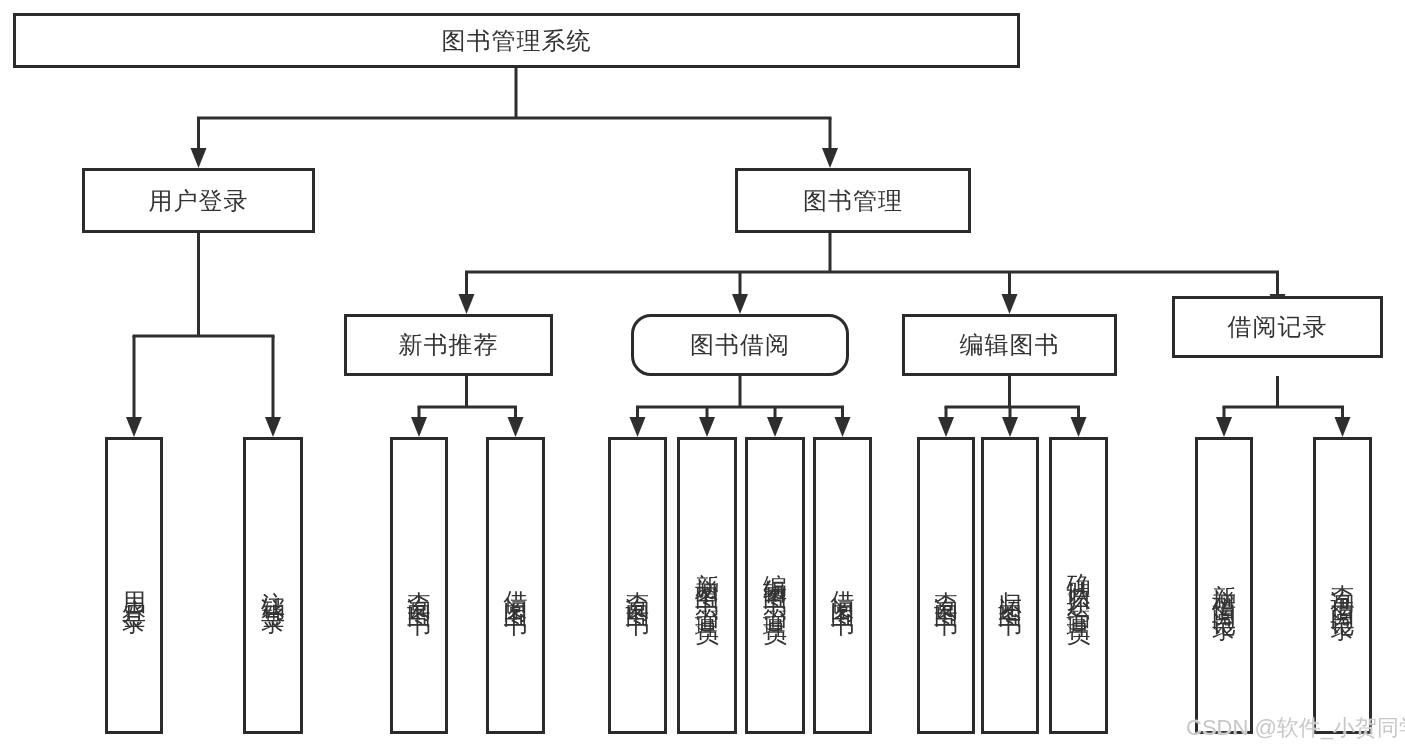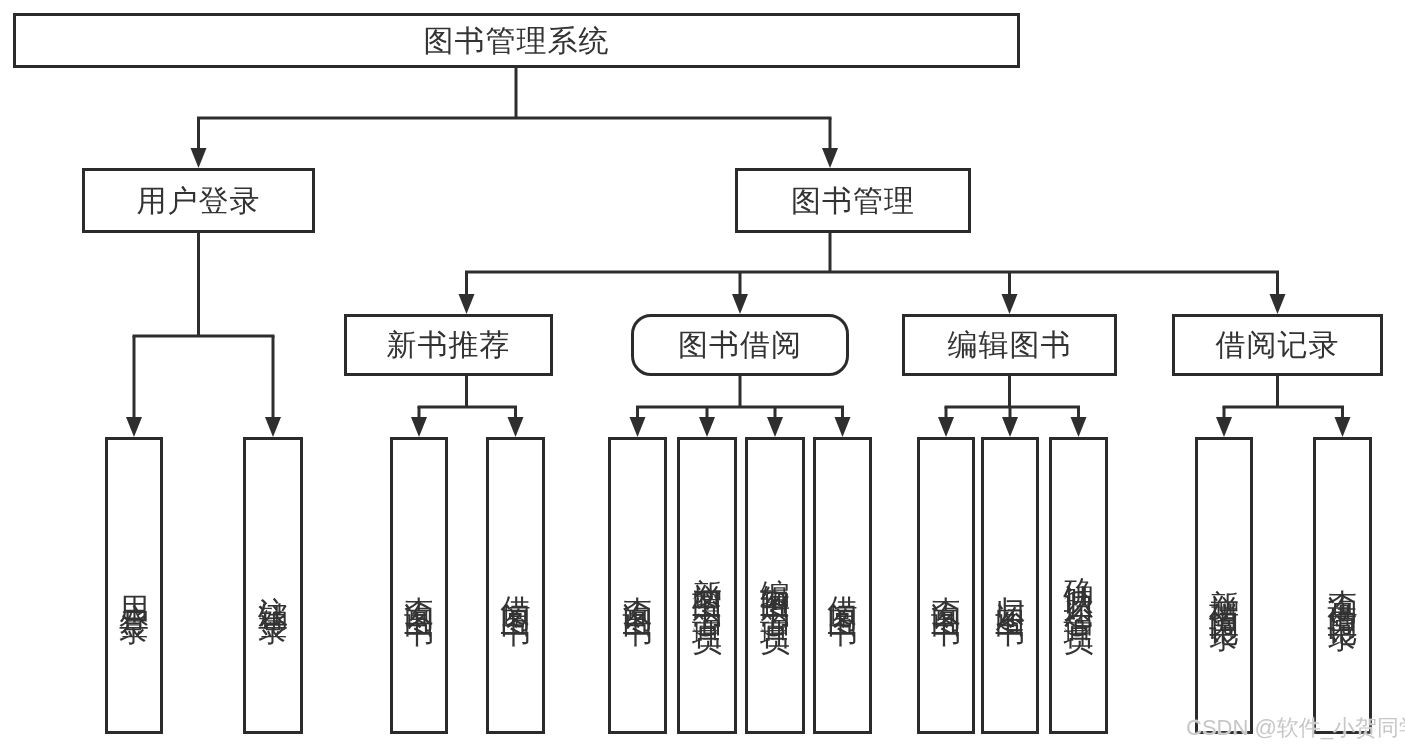--- a/index.html
+++ b/index.html
@@ -21,21 +21,21 @@
   #connectors polygon { fill: #2e2e2e; stroke: none; }
   .box {
     position: absolute;
     box-sizing: border-box;
     border: 3px solid #2b2b2b;
     background: #ffffff;
     display: flex;
     align-items: center;
     justify-content: center;
     color: #333333;
-    font-size: 30px;
+    font-size: 24px;
     z-index: 2;
   }
   .box .hlabel {
     white-space: nowrap;
     line-height: 1;
     letter-spacing: 1px;
   }
   .box .vlabel {
     writing-mode: vertical-rl;
     text-orientation: mixed;
@@ -140,21 +140,21 @@
 
   <div class="box" style="left:344px; top:314px; width:209px; height:62px;">
     <span class="hlabel">新书推荐</span>
   </div>
   <div class="box" style="left:631px; top:314px; width:218px; height:62px;border-radius:20px;">
     <span class="hlabel">图书借阅</span>
   </div>
   <div class="box" style="left:902px; top:314px; width:215px; height:62px;">
     <span class="hlabel">编辑图书</span>
   </div>
-  <div class="box" style="left:1172px; top:314px; width:211px; height:62px;">
+  <div class="box" style="left:1172px; top:296px; width:211px; height:62px;">
     <span class="hlabel">借阅记录</span>
   </div>
 
   <div class="box" style="left:105px; top:437px; width:58px; height:297px;">
     <span class="vlabel">用户登录</span>
   </div>
   <div class="box" style="left:243px; top:437px; width:60px; height:297px;">
     <span class="vlabel">注销登录</span>
   </div>
 

